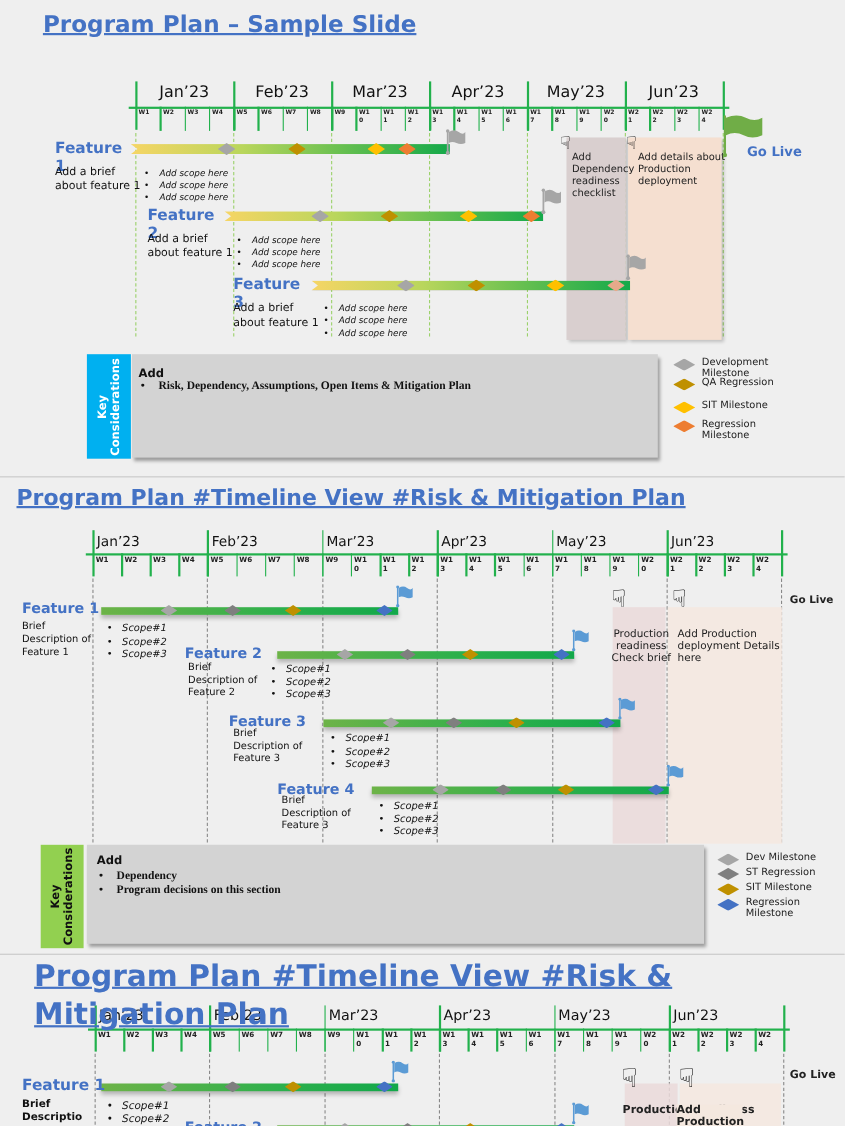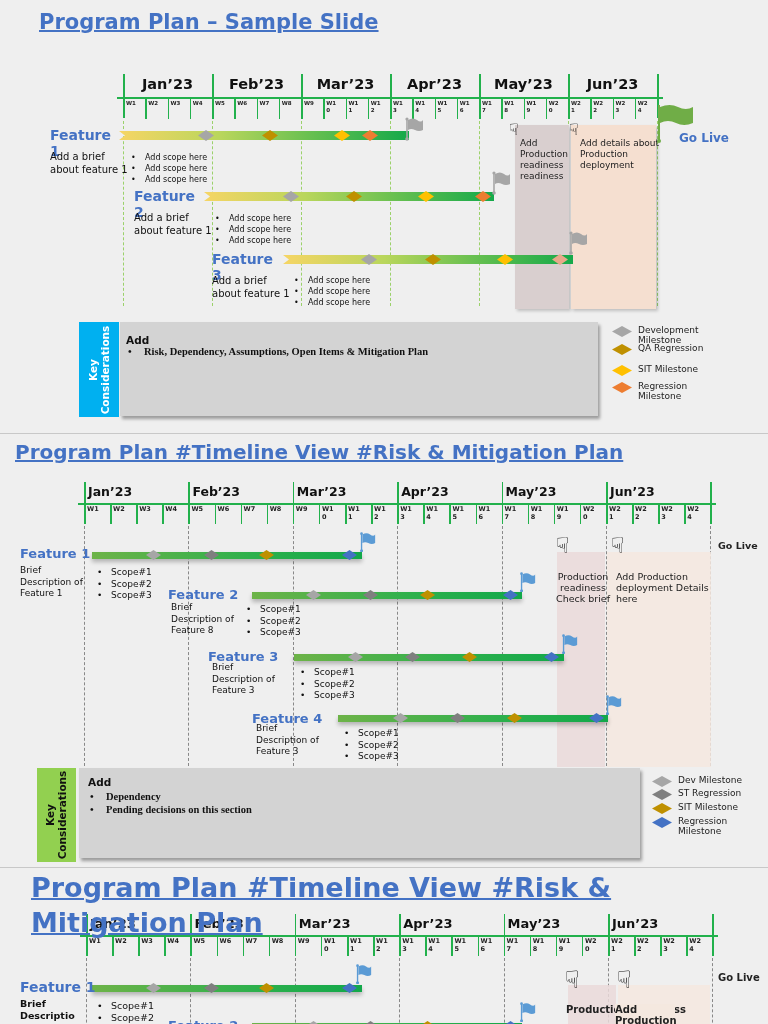--- a/index.html
+++ b/index.html
@@ -9,30 +9,30 @@
   .slide { position: absolute; left: 0; width: 768px; background: #efefef; overflow: hidden; }
   #s1 { top: 0; height: 432px; }
   #s2 { top: 433px; height: 433px; border-top: 1px solid #c8c8c8; }
   #s3 { top: 867px; height: 157px; border-top: 1px solid #c8c8c8; }
 
   .title { position: absolute; color: #4472c4; font-weight: bold; text-decoration: underline; text-decoration-thickness: 2px; z-index: 5; line-height: 1.17; }
 
   .abs { position: absolute; }
 
   
-  .month { position: absolute; font-weight: bold; color: #111; white-space: nowrap; }
+  .month { position: absolute; font-weight: normal; color: #111; white-space: nowrap; }
   .hline { position: absolute; height: 1.5px; background: #22b14c; }
   .vline { position: absolute; width: 1.5px; background: #22b14c; }
   .wk { position: absolute; font-size: 6.5px; line-height: 7px; color: #222; font-weight: bold; }
   .dash { position: absolute; width: 0; border-left: 1px dashed #9bd16a; }
   .dash.dk { border-left: 1px dashed #888; }
 
   .flabel { position: absolute; color: #4472c4; font-weight: bold; white-space: nowrap; }
   .fdesc { position: absolute; color: #111; line-height: 1.18; }
-  .scope { position: absolute; list-style: none; color: #111; }
+  .scope { position: absolute; list-style: none; color: #111; font-style: italic; }
   .scope li { position: relative; padding-left: 14px; white-space: nowrap; }
   .scope li::before { content: "•"; position: absolute; left: 0; }
 
   .bar { position: absolute; height: 9px; box-shadow: 0 3px 4px rgba(0,0,0,0.25); }
   .bar1 { background: linear-gradient(90deg, #f6d565 0%, #b9d65c 35%, #5dbd4f 70%, #14a94a 100%); clip-path: polygon(0 0, 100% 0, 100% 100%, 0 100%, 6px 50%); }
   .bar2 { background: linear-gradient(90deg, #6db348 0%, #2db04c 60%, #12a84a 100%); height: 7px; }
 
   .dia { position: absolute; width: 14px; height: 10px; clip-path: polygon(50% 0, 100% 50%, 50% 100%, 0 50%); }
 
   .flag { position: absolute; }
@@ -144,21 +144,21 @@
       <div class="dash" style="left: 479px; top: 121px; height: 185px;"></div>
       <div class="dash" style="left: 568px; top: 121px; height: 185px;"></div>
       <div class="dash" style="left: 657px; top: 121px; height: 185px;"></div>
     </div>
 
   <div class="zone" style="left:515px; top:125px; width:54px; height:184px; background:#d9cfcf; box-shadow:2px 2px 3px rgba(0,0,0,0.2);"></div>
   <div class="zone" style="left:571px; top:125px; width:85px; height:184px; background:#f5dfd0; box-shadow:2px 2px 3px rgba(0,0,0,0.2);"></div>
 
   <div class="hand" style="left:509px; top:122px;">☟</div>
   <div class="hand" style="left:569px; top:122px;">☟</div>
-  <div class="note" style="left:520px; top:138px; width:52px;">Add Production readiness readiness</div>
+  <div class="note" style="left:520px; top:138px; width:52px;">Add Dependency readiness checklist</div>
   <div class="note" style="left:580px; top:138px; width:86px;">Add details about Production deployment</div>
 
   <svg class="flag" style="left:656px; top:103px;" width="38" height="40">
     <line x1="3" y1="2" x2="3" y2="38" stroke="#70ad47" stroke-width="2"></line>
     <circle cx="3" cy="38" r="2" fill="#70ad47"></circle>
     <path d="M4 4 Q14 0 22 4 T37 4 L37 20 Q28 24 20 20 T4 20 Z" fill="#70ad47"></path>
   </svg>
   <div class="golive" style="left:679px; top:131px; font-size:12px; color:#4472c4;">Go Live</div>
 
   <div id="s1-features">
@@ -381,21 +381,21 @@
       <div class="dia" style="left: 503px; top: 156px; background: rgb(68, 114, 196); width: 15px; height: 10px;"></div>
       <svg class="flag" width="17" height="20.4" style="left: 519px; top: 138px;">
         <g transform="scale(0.85)">
           <line x1="3" y1="2" x2="3" y2="22" stroke="#5b9bd5" stroke-width="1.6"></line>
           <circle cx="3" cy="22" r="1.8" fill="#5b9bd5"></circle>
           <circle cx="3" cy="2" r="1.6" fill="#5b9bd5"></circle>
           <path d="M4 3 Q9 0 13 3 T19 3 L19 13 Q15 15 11 13 T4 13 Z" fill="#5b9bd5"></path>
         </g>
       </svg>
       <div class="flabel" style="left: 168px; top: 153px; font-size: 13px; line-height: 15px;">Feature 2</div>
-      <div class="fdesc" style="left: 171px; top: 168px; width: 72px; font-size: 9px; line-height: 11.5px;">Brief Description of Feature 8</div>
+      <div class="fdesc" style="left: 171px; top: 168px; width: 72px; font-size: 9px; line-height: 11.5px;">Brief Description of Feature 2</div>
       <ul class="scope" style="left: 246px; top: 170px; font-size: 9px; line-height: 11.5px;">
         <li>Scope#1</li>
         <li>Scope#2</li>
         <li>Scope#3</li>
       </ul>
       <div class="bar bar2" style="left: 294px; top: 220px; width: 270px;"></div>
       <div class="dia" style="left: 348px; top: 218px; background: rgb(166, 166, 166); width: 15px; height: 10px;"></div>
       <div class="dia" style="left: 405px; top: 218px; background: rgb(127, 127, 127); width: 15px; height: 10px;"></div>
       <div class="dia" style="left: 462px; top: 218px; background: rgb(191, 144, 0); width: 15px; height: 10px;"></div>
       <div class="dia" style="left: 544px; top: 218px; background: rgb(68, 114, 196); width: 15px; height: 10px;"></div>
@@ -436,21 +436,21 @@
       </ul>
     </div>
 
   <div class="kc-tab" style="left:37px; top:334px; width:39px; height:94px; background:#92d050; color:#111; font-size:10.5px; line-height:12px;">
     <span style="width:92px;">Key Considerations</span>
   </div>
   <div class="kc-box" style="left:79px; top:334px; width:561px; height:90px; padding:8px 9px; font-size:10.5px; line-height:13.5px;">
     <div>Add</div>
     <ul id="s2-kc-items">
         <li>Dependency</li>
-        <li>Pending decisions on this section</li>
+        <li>Program decisions on this section</li>
       </ul>
   </div>
 
   <div class="legend" id="s2-legend" style="left:652px; top:341px; width:116px; height:70px;">
       <div class="li" style="top: 0px;">
         <div class="dia" style="background: rgb(166, 166, 166); width: 20px; height: 11px;"></div>
         <span style="width: 80px;">Dev Milestone</span>
       </div>
       <div class="li" style="top: 13px;">
         <div class="dia" style="background: rgb(127, 127, 127); width: 20px; height: 11px;"></div>

